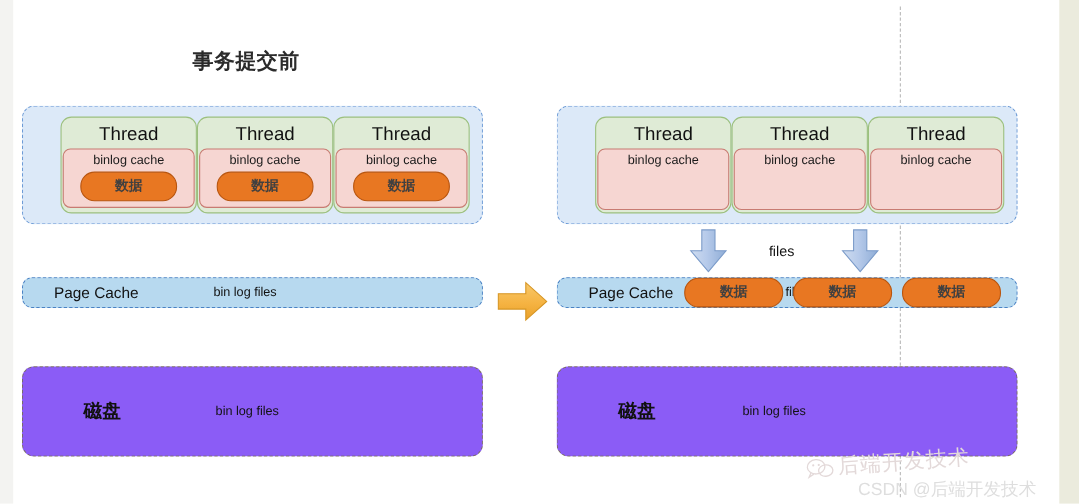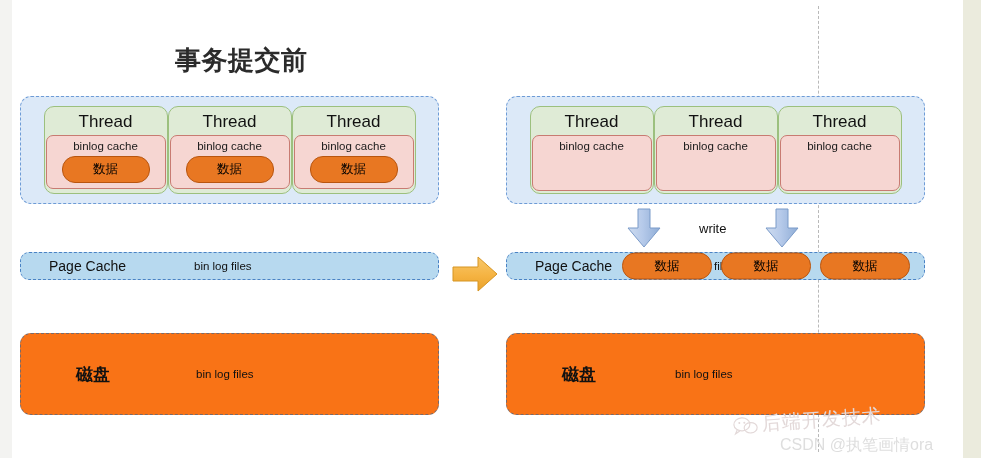--- a/index.html
+++ b/index.html
@@ -43,40 +43,40 @@
     left: 818px;
     top: 6px;
     width: 0;
     height: 446px;
     border-left: 1px dashed #b9b9b9;
   }
 
   
   .panel-title {
     position: absolute;
-    font-size: 26px;
+    font-size: 19px;
     font-weight: 700;
     color: #2b2b2b;
     white-space: nowrap;
     letter-spacing: .5px;
   }
   #title-left  { left: 175px; top: 43px; }
   #title-right { left: 636px; top: 43px; }
 
   
   .thread-container {
     position: absolute;
     top: 96px;
     height: 108px;
     background: #dce9f8;
     border: 1.5px dashed #6d9bd6;
     border-radius: 11px;
     display: flex;
     align-items: center;
-    justify-content: center;
+    justify-content: flex-end;
     padding: 16px 11px;
   }
   #threads-left  { left: 20px;  width: 419px; }
   #threads-right { left: 506px; width: 419px; }
 
   
   .thread-box {
     width: 124px;
     height: 88px;
     background: #dfebd6;
@@ -112,23 +112,23 @@
     font-size: 11.5px;
     color: #1a1a1a;
     line-height: 16px;
   }
 
   
   .data-chip {
     background: #e87722;
     border: 1.3px solid #b8550f;
     border-radius: 13px;
-    color: #000000;
+    color: #404040;
     font-size: 12.5px;
-    font-weight: 400;
+    font-weight: 700;
     display: flex;
     align-items: center;
     justify-content: center;
   }
   .binlog-cache .data-chip {
     width: 88px;
     height: 27px;
     margin-top: 2px;
   }
 
@@ -175,21 +175,21 @@
   .pc-chips .data-chip {
     width: 90px;
     height: 27px;
   }
 
   
   .disk {
     position: absolute;
     top: 333px;
     height: 82px;
-    background: #f97316;
+    background: #8b5cf6;
     border: 1.8px dashed #7a6a6a;
     border-radius: 11px;
   }
   #disk-left  { left: 20px;  width: 419px; }
   #disk-right { left: 506px; width: 419px; }
 
   .disk-title {
     position: absolute;
     left: 55px;
     top: 50%;
@@ -357,21 +357,21 @@
         <stop offset="100%" stop-color="#8fadd6"></stop>
       </linearGradient>
     </defs>
     <path d="M12 1 H24 V20 H34 L18 39 L2 20 H12 Z" fill="url(#bg1)" stroke="#7b9bc9" stroke-width="1"></path>
   </svg>
 
   <svg class="write-arrow" id="write-arrow-2" viewBox="0 0 36 40">
     <path d="M12 1 H24 V20 H34 L18 39 L2 20 H12 Z" fill="url(#bg1)" stroke="#7b9bc9" stroke-width="1"></path>
   </svg>
 
-  <div class="write-label">write</div>
+  <div class="write-label">files</div>
 
   <div class="page-cache" id="pagecache-right">
     <div class="pc-title">Page Cache</div>
     <div class="pc-sub">bin log files</div>
     <div class="pc-chips">
       <div class="data-chip">数据</div>
       <div class="data-chip">数据</div>
       <div class="data-chip">数据</div>
     </div>
   </div>
@@ -384,15 +384,15 @@
   <div class="wm-wechat">
     <svg class="wm-wechat-icon" width="26" height="20" viewBox="0 0 26 20">
       <ellipse cx="9" cy="8" rx="8" ry="6.5" fill="none" stroke="#e3d9d9" stroke-width="1.2"></ellipse>
       <path d="M4 13 L2 17 L6.5 14.5" fill="none" stroke="#e3d9d9" stroke-width="1.2"></path>
       <circle cx="6.5" cy="6.5" r="1" fill="#e3d9d9"></circle>
       <circle cx="11.5" cy="6.5" r="1" fill="#e3d9d9"></circle>
       <ellipse cx="17.5" cy="12" rx="6.5" ry="5.2" fill="none" stroke="#e3d9d9" stroke-width="1.2"></ellipse>
     </svg><span>后端开发技术</span>
   </div>
 
-  <div class="wm-csdn">CSDN @执笔画情ora</div>
+  <div class="wm-csdn">CSDN @后端开发技术</div>
 
 </div>
 
 </body></html>

